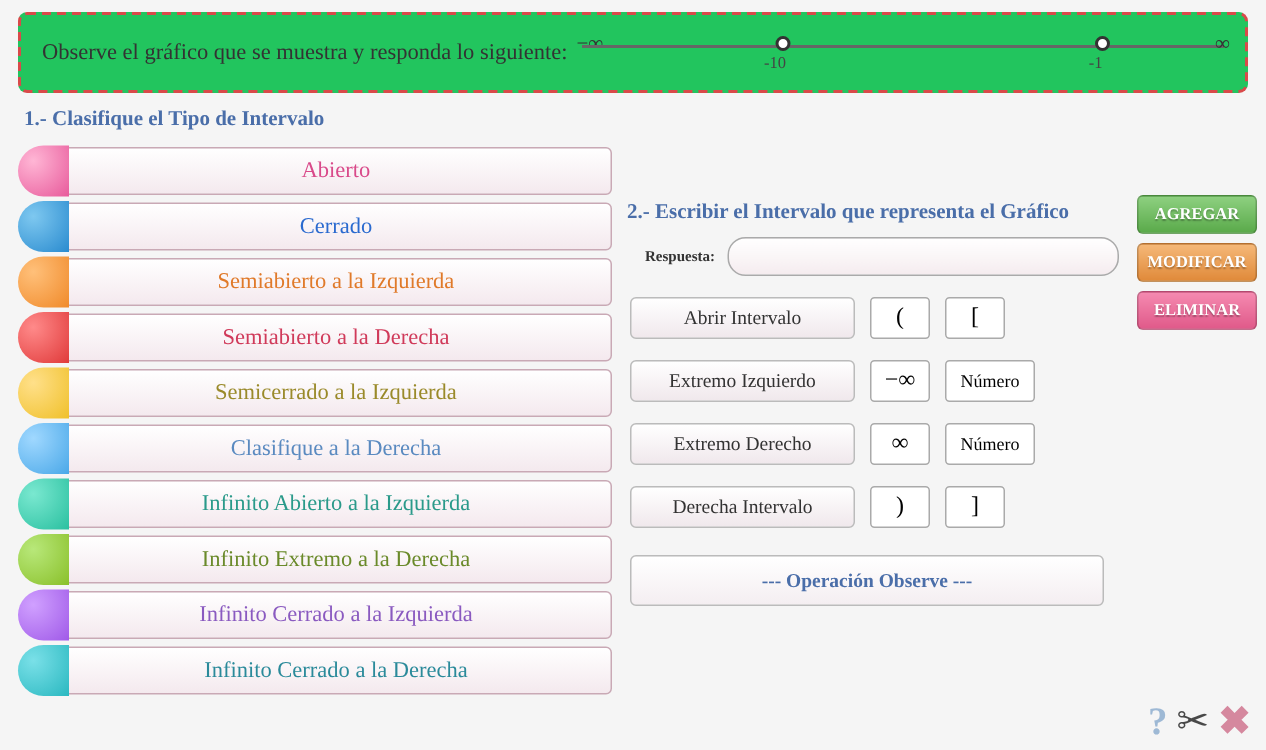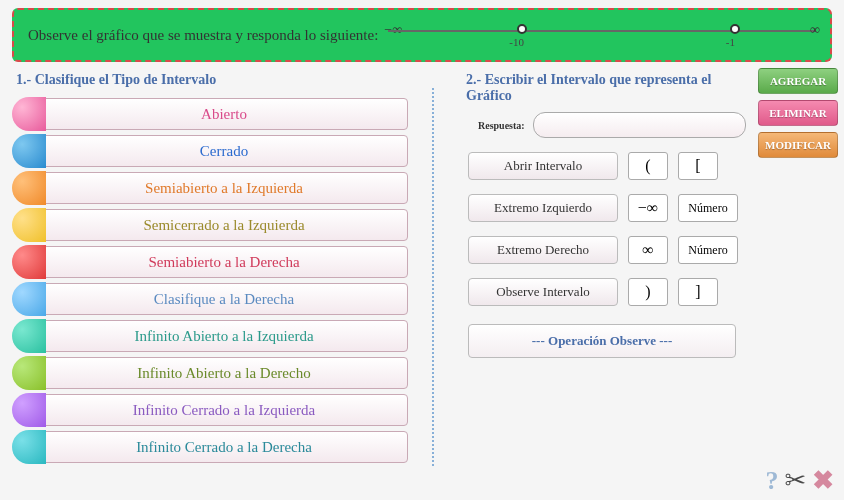--- a/index.html
+++ b/index.html
@@ -57,21 +57,22 @@
   }
   .numline-inf {
     position:absolute;
     top:2px;
     font-size:14px;
     color:#333;
   }
   .columns {
     display: flex;
     padding: 0 8px;
-    gap: 24px;
+    gap: 0;
+    align-items: center;
   }
   .col-left { flex: 0 0 400px; }
   .col-right { flex: 1; position: relative; }
   .divider {
     width: 2px;
     border-left: 2px dotted #88b0d8;
     margin-top: 20px;
   }
   .q-heading {
     font-size: 14px;
@@ -246,56 +247,56 @@
       </div>
     <div class="opt-row">
         <div class="opt-badge c-blue"></div>
       <div class="opt-btn t-blue">Cerrado</div>
       </div>
     <div class="opt-row">
         <div class="opt-badge c-orange"></div>
       <div class="opt-btn t-orange">Semiabierto a la Izquierda</div>
       </div>
     <div class="opt-row">
+        <div class="opt-badge c-red"></div>
+      <div class="opt-btn t-red">Semiabierto a la Derecha</div>
+      </div>
+    <div class="opt-row">
         <div class="opt-badge c-yellow"></div>
       <div class="opt-btn t-yellow">Semicerrado a la Izquierda</div>
       </div>
     <div class="opt-row">
-        <div class="opt-badge c-red"></div>
-      <div class="opt-btn t-red">Semiabierto a la Derecha</div>
-      </div>
-    <div class="opt-row">
         <div class="opt-badge c-sky"></div>
       <div class="opt-btn t-sky">Clasifique a la Derecha</div>
       </div>
     <div class="opt-row">
         <div class="opt-badge c-teal"></div>
       <div class="opt-btn t-teal">Infinito Abierto a la Izquierda</div>
       </div>
     <div class="opt-row">
         <div class="opt-badge c-green"></div>
-      <div class="opt-btn t-green">Infinito Abierto a la Derecho</div>
+      <div class="opt-btn t-green">Infinito Extremo a la Derecha</div>
       </div>
     <div class="opt-row">
         <div class="opt-badge c-purple"></div>
       <div class="opt-btn t-purple">Infinito Cerrado a la Izquierda</div>
       </div>
     <div class="opt-row">
         <div class="opt-badge c-cyan"></div>
       <div class="opt-btn t-cyan">Infinito Cerrado a la Derecha</div>
       </div>
   </div>
 
   <div class="divider"></div>
 
   <div class="col-right">
     <div class="side-btns">
       <div class="side-btn sb-green">AGREGAR</div>
+      <div class="side-btn sb-orange">MODIFICAR</div>
       <div class="side-btn sb-pink">ELIMINAR</div>
-      <div class="side-btn sb-orange">MODIFICAR</div>
     </div>
 
     <div class="right-inner">
       <div class="q-heading">2.- Escribir el Intervalo que representa el Gráfico</div>
 
       <div class="resp-row">
         <span class="resp-label">Respuesta:</span>
         <input class="resp-input" value="" style="">
       </div>
 
@@ -311,21 +312,21 @@
         <div class="num-btn">Número</div>
       </div>
 
       <div class="build-row">
         <div class="build-label">Extremo Derecho</div>
         <div class="sym-btn">∞</div>
         <div class="num-btn">Número</div>
       </div>
 
       <div class="build-row">
-        <div class="build-label">Observe Intervalo</div>
+        <div class="build-label">Derecha Intervalo</div>
         <div class="sym-btn">)</div>
         <div class="sym-btn">]</div>
       </div>
 
       <div class="status-box">--- Operación Observe ---</div>
     </div>
   </div>
 </div>
 
 <div class="footer-icons">

